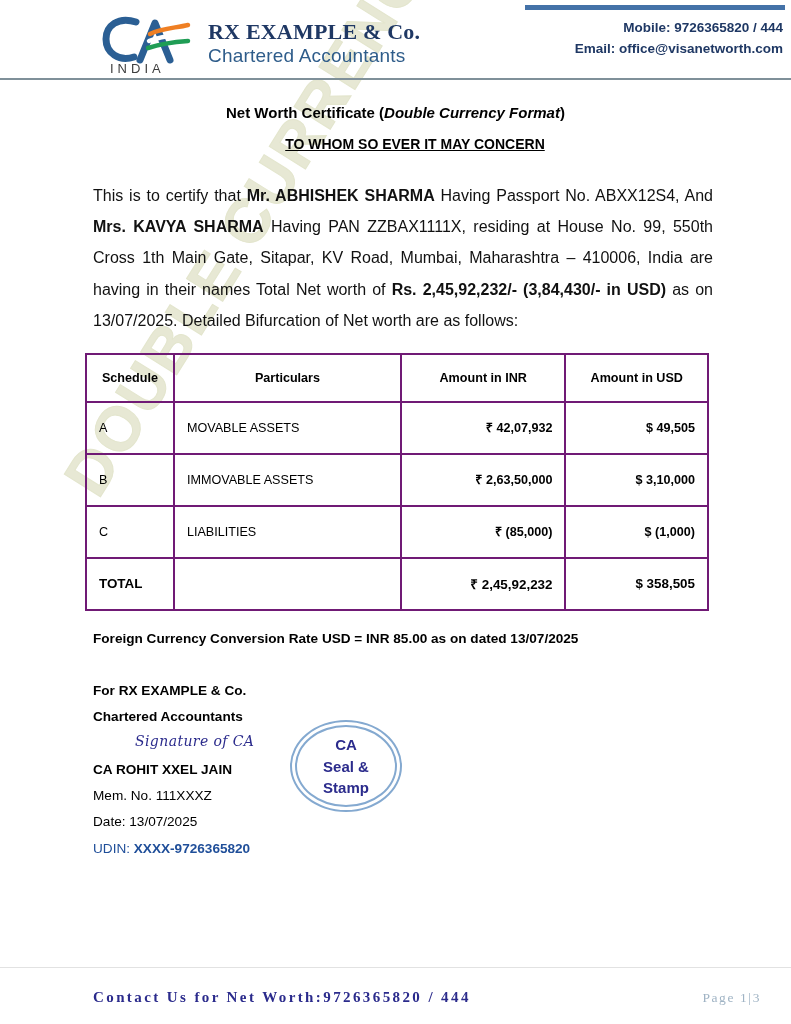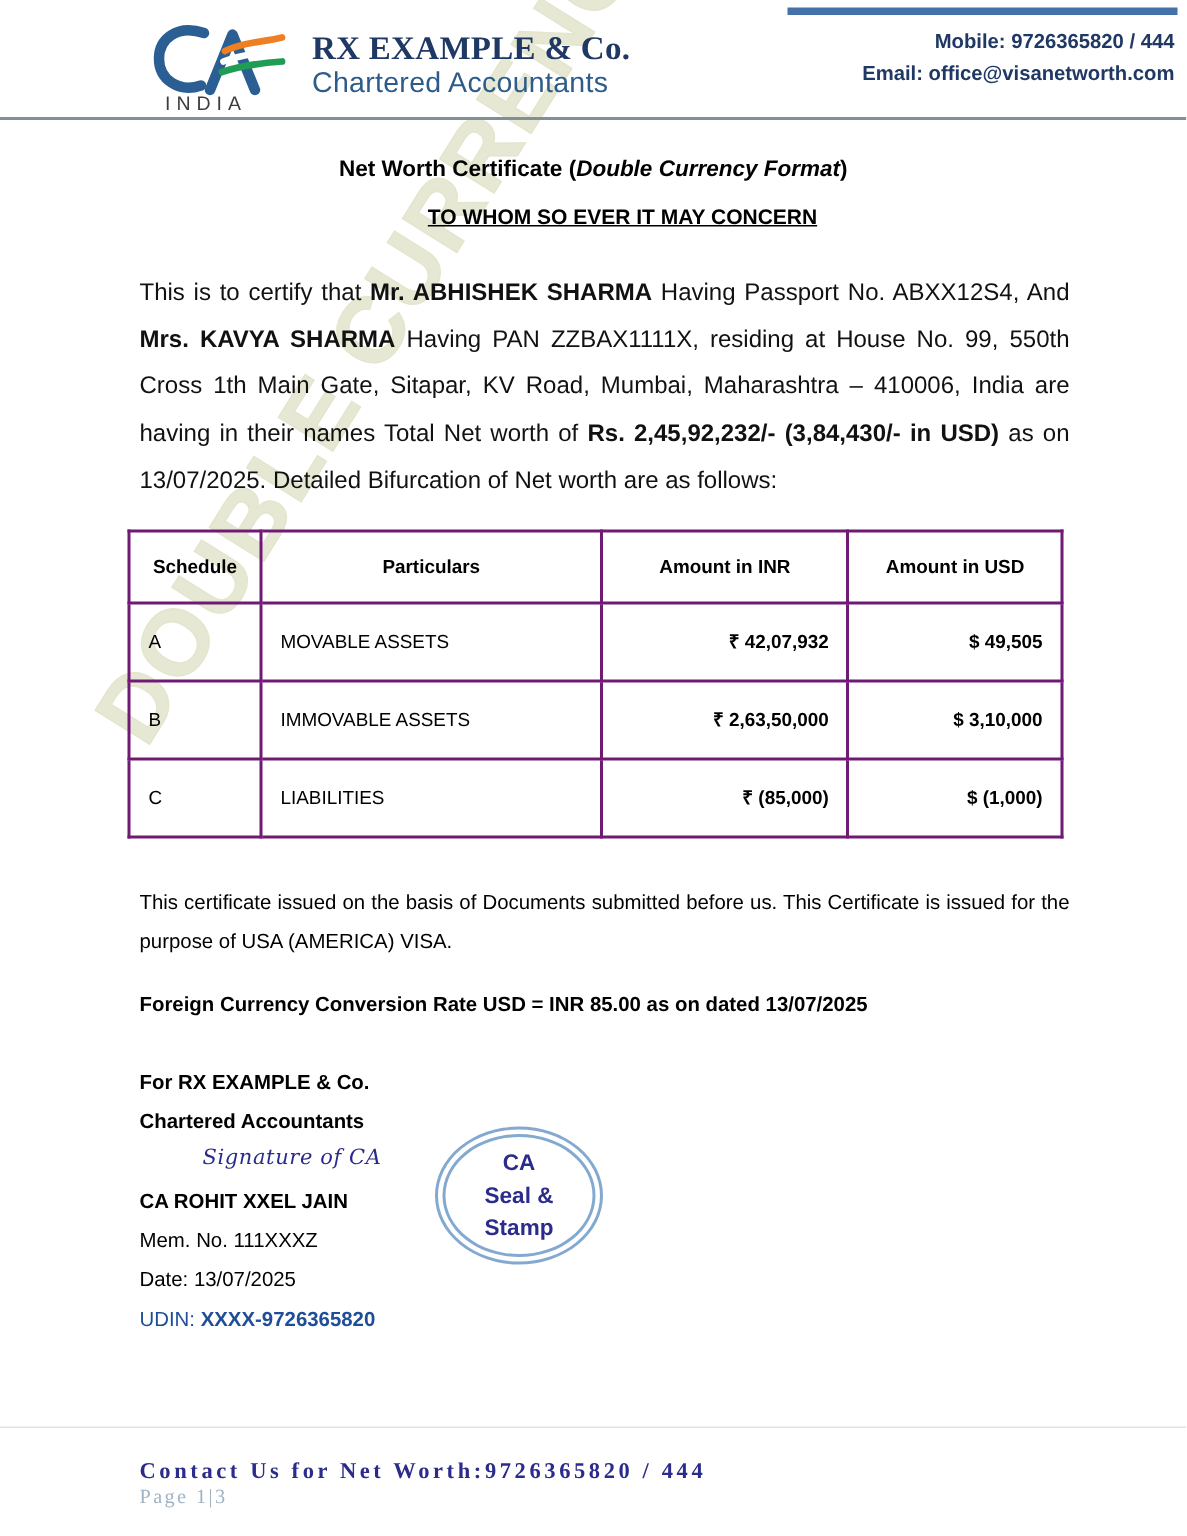--- a/index.html
+++ b/index.html
@@ -262,21 +262,20 @@
     width: 791px;
     height: 1px;
     background: #e2e2e2;
   }
   .footer-inner {
     position: relative;
     margin: 0 30px 0 93px;
     display: flex;
     justify-content: space-between;
     align-items: baseline;
-    flex-direction: column;
   }
   .footer-contact {
     font-family: "Liberation Serif", serif;
     font-size: 15px;
     font-weight: bold;
     color: #2b2b8c;
     letter-spacing: 2.4px;
   }
   .footer-page {
     font-family: "Liberation Serif", serif;
@@ -358,24 +357,29 @@
         <td class="cell-part">IMMOVABLE ASSETS</td>
         <td class="cell-amt">₹ 2,63,50,000</td>
         <td class="cell-amt">$ 3,10,000</td>
       </tr>
       <tr>
         <td class="cell-sched">C</td>
         <td class="cell-part">LIABILITIES</td>
         <td class="cell-amt">₹ (85,000)</td>
         <td class="cell-amt">$ (1,000)</td>
       </tr>
+      <tr class="total-row">
+        <td class="t-label cell-sched">TOTAL</td>
+        <td class="t-blank cell-part"></td>
+        <td class="cell-amt">₹ 2,45,92,232</td>
+        <td class="cell-amt">$ 358,505</td>
+      </tr>
     </tbody>
   </table>
 
-  <div class="post-note">This certificate issued on the basis of Documents submitted before us. This Certificate is issued for the purpose of USA (AMERICA) VISA.</div>
   <div class="rate-line">Foreign Currency Conversion Rate USD = INR 85.00 as on dated 13/07/2025</div>
 
   <div id="sign-area">
     <div class="sign-col">
       <div class="sign-firm">For RX EXAMPLE &amp; Co.</div>
       <div class="sign-firm">Chartered Accountants</div>
       <div class="sign-script">Signature of CA</div>
       <div class="sign-name">CA ROHIT XXEL JAIN</div>
       <div>Mem. No. 111XXXZ</div>
       <div>Date: 13/07/2025</div>

